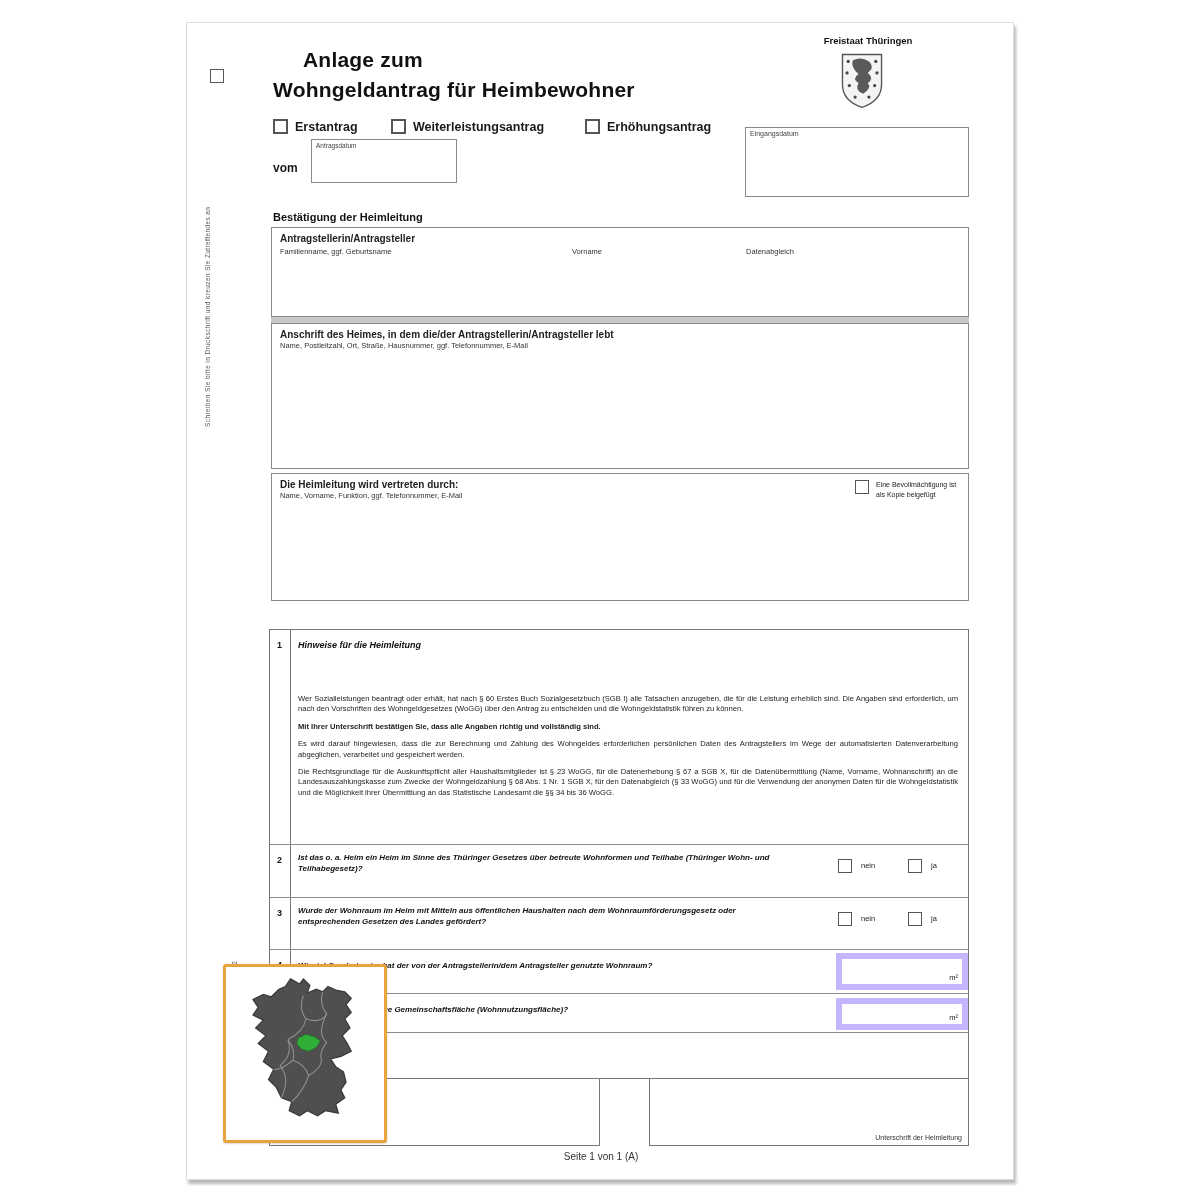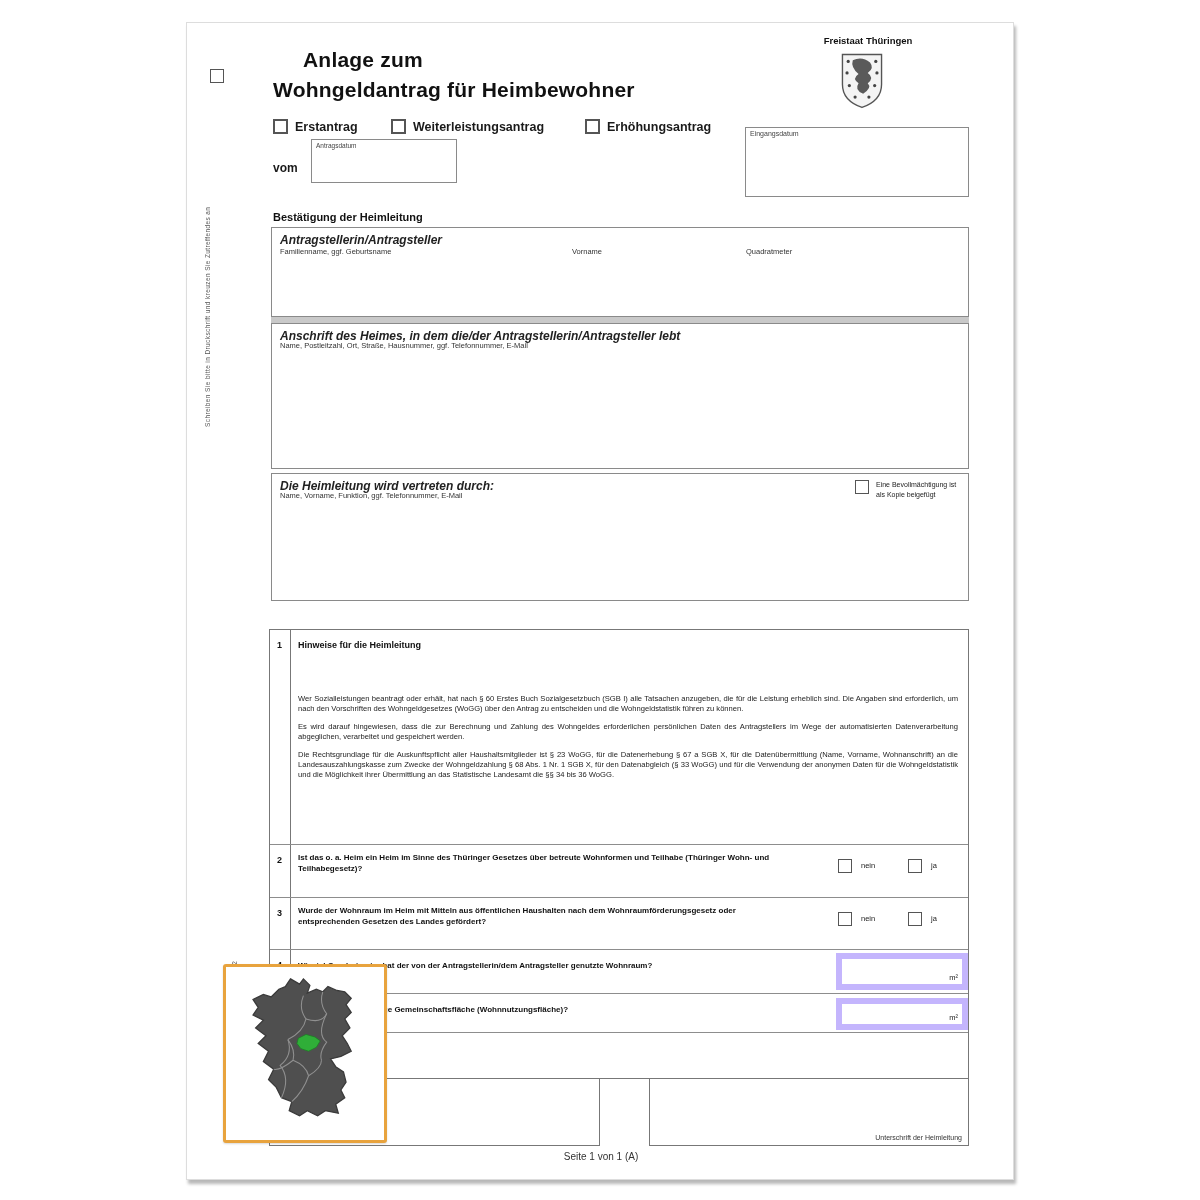--- a/index.html
+++ b/index.html
@@ -7,30 +7,30 @@
   .paper{position:absolute;left:186px;top:22px;width:828px;height:1158px;background:#fff;
          border:1px solid #ddd;box-shadow:2px 4px 3px rgba(0,0,0,0.28);box-sizing:border-box;}
   .abs{position:absolute;}
   .title{font-size:21px;font-weight:bold;line-height:29px;letter-spacing:.2px;color:#111;}
   .cbx{width:15px;height:15px;border:2px solid #555;background:#fff;box-sizing:border-box;display:inline-block;}
   .cbx.sm{width:14px;height:14px;border-width:1.5px;}
   .cb-label{font-size:12.5px;font-weight:bold;margin-left:7px;vertical-align:3px;}
   .fieldbox{border:1px solid #8a8a8a;background:#fff;box-sizing:border-box;}
   .inner-label{position:absolute;left:4px;top:2px;font-size:6.5px;color:#444;}
   .sec-head{font-size:11px;font-weight:bold;color:#111;}
-  .lbl1{font-size:12px;color:#222;font-weight:bold;font-style:italic;}
+  .lbl1{font-size:10px;color:#222;font-weight:bold;}
   .lbl2{font-size:7.5px;color:#333;}
   .vtext{writing-mode:vertical-rl;transform:rotate(180deg);font-size:6.5px;color:#555;letter-spacing:.4px;}
   .table{border:1px solid #777;box-sizing:border-box;background:#fff;}
   .numcol{position:absolute;left:0;top:0;bottom:0;width:20px;border-right:1px solid #777;}
   .rownum{font-size:9px;font-weight:bold;color:#111;}
   .hr{position:absolute;left:0;right:0;height:1px;background:#8d8d8d;}
   .para{font-size:7.6px;line-height:10.4px;color:#222;text-align:justify;margin:0 0 7px 0;}
   .para.bold{font-weight:bold;}
-  .question{font-size:8px;font-weight:bold;line-height:11px;color:#111;}
+  .question{font-size:8px;font-weight:bold;line-height:11px;color:#111;font-style:italic;}
   .yn-label{font-size:7.5px;margin-left:5px;vertical-align:3px;color:#222;}
   .m2box{border:6px solid #c4b5fd;background:#fff;box-sizing:border-box;}
   .m2unit{position:absolute;right:4px;bottom:2px;font-size:7.5px;color:#222;}
   .graysep{background:#c9c9c9;}
   .footer{font-size:10px;color:#333;text-align:center;}
   .sig-label{position:absolute;right:6px;bottom:4px;font-size:7px;color:#333;}
   .map-tile{border:3px solid #e8a33d;border-radius:3px;background:#fff;box-sizing:border-box;
             padding:8px 10px;z-index:6;box-shadow:0 1px 2px rgba(0,0,0,.15);}
   .state-name{font-size:9.5px;font-weight:bold;text-align:center;color:#111;}
   .attach-text{font-size:7px;line-height:9.5px;color:#222;}
@@ -81,21 +81,21 @@
   <div class="abs fieldbox" style="left:558px;top:104px;width:224px;height:70px;">
     <span class="inner-label" style="font-size:7px;">Eingangsdatum</span>
   </div>
 
   <div class="abs sec-head" style="left:86px;top:188px;">Bestätigung der Heimleitung</div>
 
   <div class="abs fieldbox" style="left:84px;top:204px;width:698px;height:90px;">
     <div class="abs lbl1" style="left:8px;top:5px;">Antragstellerin/Antragsteller</div>
     <div class="abs lbl2" style="left:8px;top:19px;text-align:center;">Familienname, ggf. Geburtsname</div>
     <div class="abs lbl2" style="left:300px;top:19px;">Vorname</div>
-    <div class="abs lbl2" style="left:474px;top:19px;">Quadratmeter</div>
+    <div class="abs lbl2" style="left:474px;top:19px;">Datenabgleich</div>
   </div>
 
   <div class="abs graysep" style="left:84px;top:294px;width:698px;height:6px;"></div>
 
   <div class="abs fieldbox" style="left:84px;top:300px;width:698px;height:146px;">
     <div class="abs lbl1" style="left:8px;top:5px;">Anschrift des Heimes, in dem die/der Antragstellerin/Antragsteller lebt</div>
     <div class="abs lbl2" style="left:8px;top:17px;">Name, Postleitzahl, Ort, Straße, Hausnummer, ggf. Telefonnummer, E-Mail</div>
   </div>
 
   <div class="abs fieldbox" style="left:84px;top:450px;width:698px;height:128px;">
@@ -110,20 +110,21 @@
     <div class="hr" style="top:214px;"></div>
     <div class="hr" style="top:267px;"></div>
     <div class="hr" style="top:319px;"></div>
     <div class="hr" style="top:363px;"></div>
     <div class="hr" style="top:402px;"></div>
 
     <div class="abs rownum" style="left:7px;top:10px;">1</div>
     <div class="abs question" style="left:28px;top:10px;font-size:9px;">Hinweise für die Heimleitung</div>
     <div class="abs" style="left:28px;top:28px;width:660px;margin-top:36px;">
       <p class="para">Wer Sozialleistungen beantragt oder erhält, hat nach § 60 Erstes Buch Sozialgesetzbuch (SGB I) alle Tatsachen anzugeben, die für die Leistung erheblich sind. Die Angaben sind erforderlich, um nach den Vorschriften des Wohngeldgesetzes (WoGG) über den Antrag zu entscheiden und die Wohngeldstatistik führen zu können.</p>
+      <p class="para bold">Mit Ihrer Unterschrift bestätigen Sie, dass alle Angaben richtig und vollständig sind.</p>
       <p class="para">Es wird darauf hingewiesen, dass die zur Berechnung und Zahlung des Wohngeldes erforderlichen persönlichen Daten des Antragstellers im Wege der automatisierten Datenverarbeitung abgeglichen, verarbeitet und gespeichert werden.</p>
       <p class="para">Die Rechtsgrundlage für die Auskunftspflicht aller Haushaltsmitglieder ist § 23 WoGG, für die Datenerhebung § 67 a SGB X, für die Datenübermittlung (Name, Vorname, Wohnanschrift) an die Landesauszahlungskasse zum Zwecke der Wohngeldzahlung § 68 Abs. 1 Nr. 1 SGB X, für den Datenabgleich (§ 33 WoGG) und für die Verwendung der anonymen Daten für die Wohngeldstatistik und die Möglichkeit ihrer Übermittlung an das Statistische Landesamt die §§ 34 bis 36 WoGG.</p>
     </div>
 
     <div class="abs rownum" style="left:7px;top:225px;">2</div>
     <div class="abs question" style="left:28px;top:222px;width:500px;">Ist das o. a. Heim ein Heim im Sinne des Thüringer Gesetzes über betreute Wohnformen und Teilhabe (Thüringer Wohn- und Teilhabegesetz)?</div>
     <span class="abs cbx sm" style="left:568px;top:229px;"></span>
     <span class="abs yn-label" style="left:586px;top:231px;">nein</span>
     <span class="abs cbx sm" style="left:638px;top:229px;"></span>
     <span class="abs yn-label" style="left:656px;top:231px;">ja</span>

